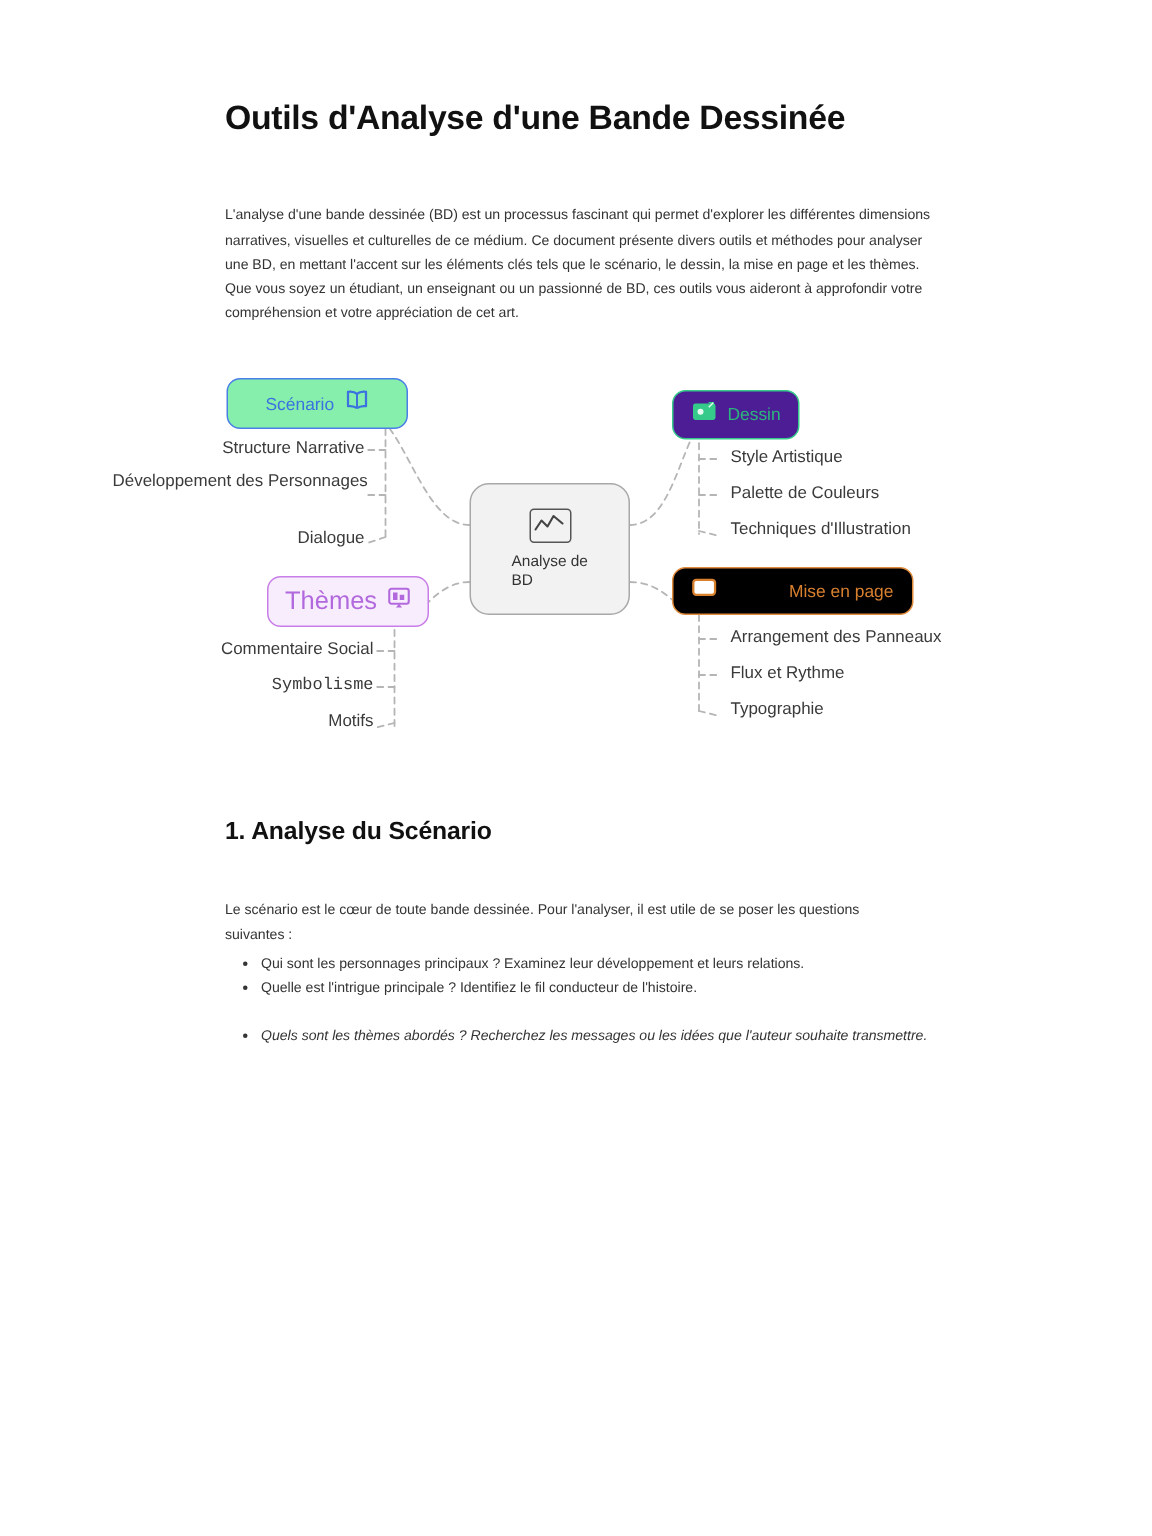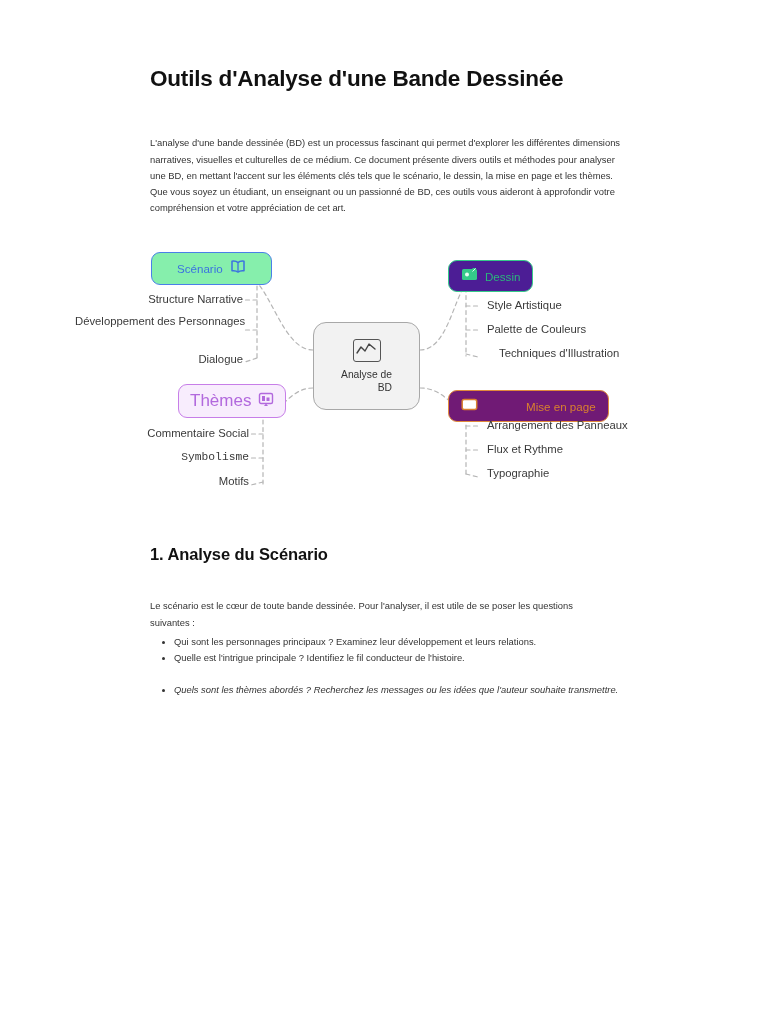--- a/index.html
+++ b/index.html
@@ -88,21 +88,21 @@
     flex-direction: column;
     justify-content: center;
     gap: 6px;
     border: 1.3px solid #a8a8a8;
     background: #f2f2f2;
     border-radius: 13px;
   }
   .node-central .label {
     font-size: 10.3px;
     color: #333333;
-    text-align: right;
+    text-align: left;
     line-height: 13px;
   }
   .ic-activity {
     width: 26px; height: 21px;
     border: 1.4px solid #555555;
     border-radius: 3px;
     display: block;
   }
 
   .node-scenario {
@@ -123,24 +123,24 @@
 
   .node-themes {
     left: 83px; top: 146px;
     padding: 6px 11px;
     border: 1.6px solid #c77ee8;
     background: #f8edfd;
   }
   .node-themes .label { font-size: 17px; color: #b269dd; }
 
   .node-layout {
-    left: 353px; top: 152px;
+    left: 353px; top: 140px;
     padding: 6px 12px;
     border: 1.6px solid #e08a3c;
-    background: #701a75;
+    background: #000000;
     gap: 48px;
   }
   .node-layout .label { font-size: 11.6px; color: #d9802f; }
 
   
   .leaf {
     position: absolute;
     font-size: 11.3px;
     color: #3a3a3a;
     white-space: nowrap;
@@ -301,21 +301,21 @@
       <div class="leaf left" style="left:-20px; top:54px; width:168px;">Structure Narrative</div>
       <div class="leaf left" style="left:-20px; top:76px; width:168px;">Développement des Personnages</div>
       <div class="leaf left" style="left:-20px; top:114px; width:168px;">Dialogue</div>
 
       <div class="leaf left" style="left:-26px; top:188px; width:180px;">Commentaire Social</div>
       <div class="leaf left" style="left:-26px; top:212px; width:180px;font-family:Liberation Mono, monospace;">Symbolisme</div>
       <div class="leaf left" style="left:-26px; top:236px; width:180px;">Motifs</div>
 
       <div class="leaf right" style="left:392px; top:60px;">Style Artistique</div>
       <div class="leaf right" style="left:392px; top:84px;">Palette de Couleurs</div>
-      <div class="leaf right" style="left:392px; top:108px;margin-left:12px;">Techniques d'Illustration</div>
+      <div class="leaf right" style="left:392px; top:108px;">Techniques d'Illustration</div>
 
       <div class="leaf right" style="left:392px; top:180px;">Arrangement des Panneaux</div>
       <div class="leaf right" style="left:392px; top:204px;">Flux et Rythme</div>
       <div class="leaf right" style="left:392px; top:228px;">Typographie</div>
     </div>
 
     <h2 class="section-title">1. Analyse du Scénario</h2>
     <p class="section-body">Le scénario est le cœur de toute bande dessinée. Pour l'analyser, il est utile de se poser les questions suivantes :</p>
 
     <ul class="bullets">

